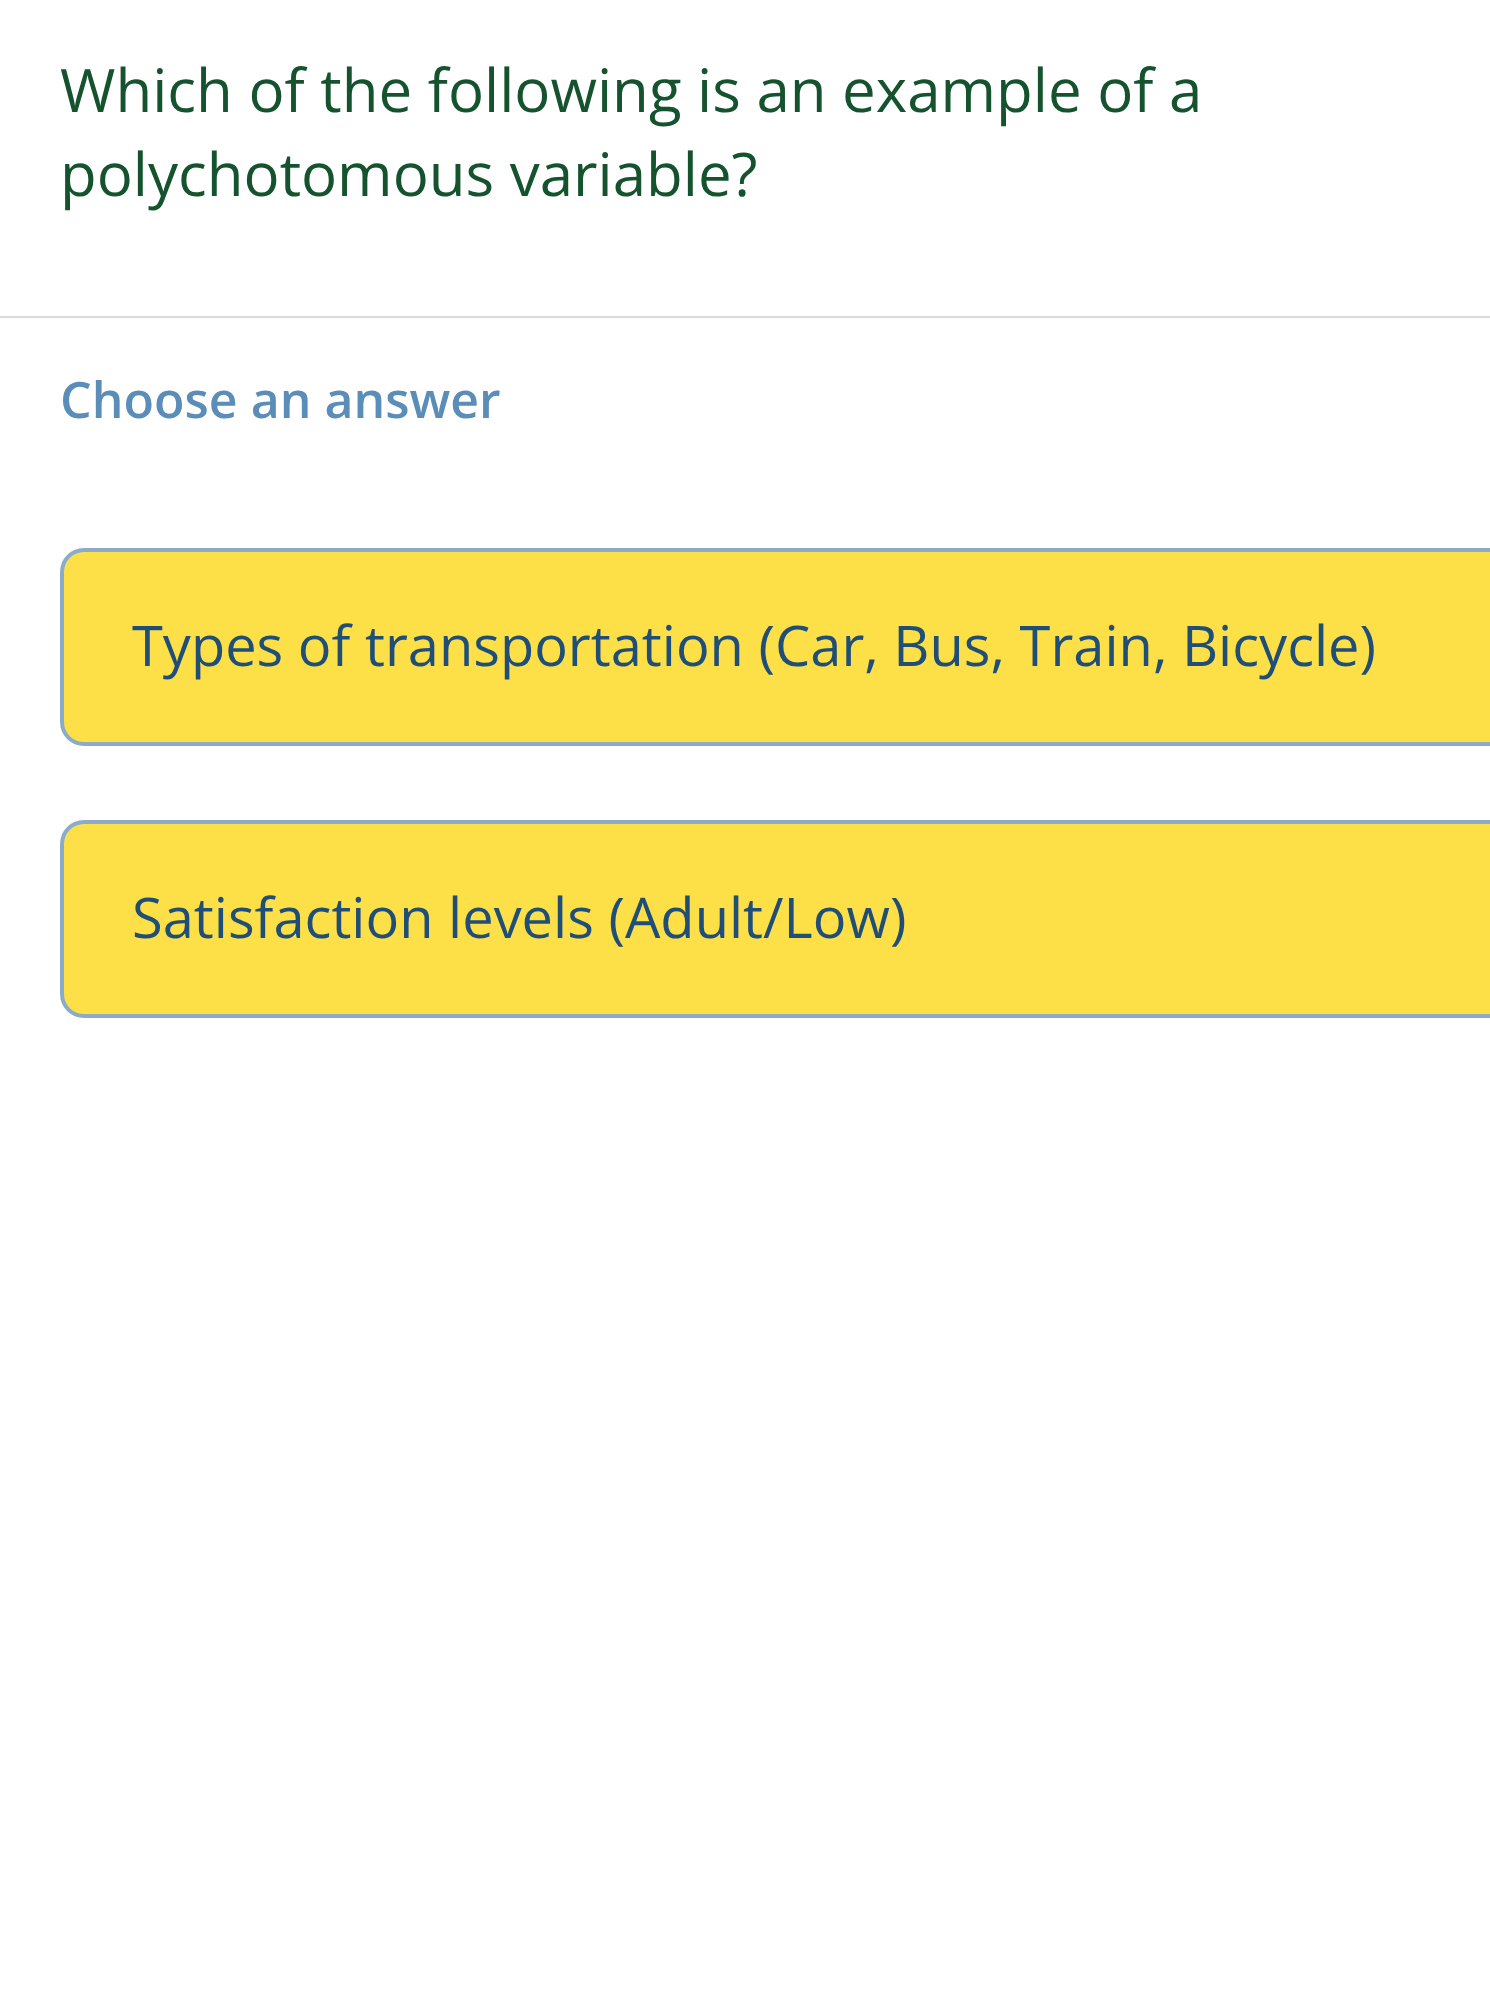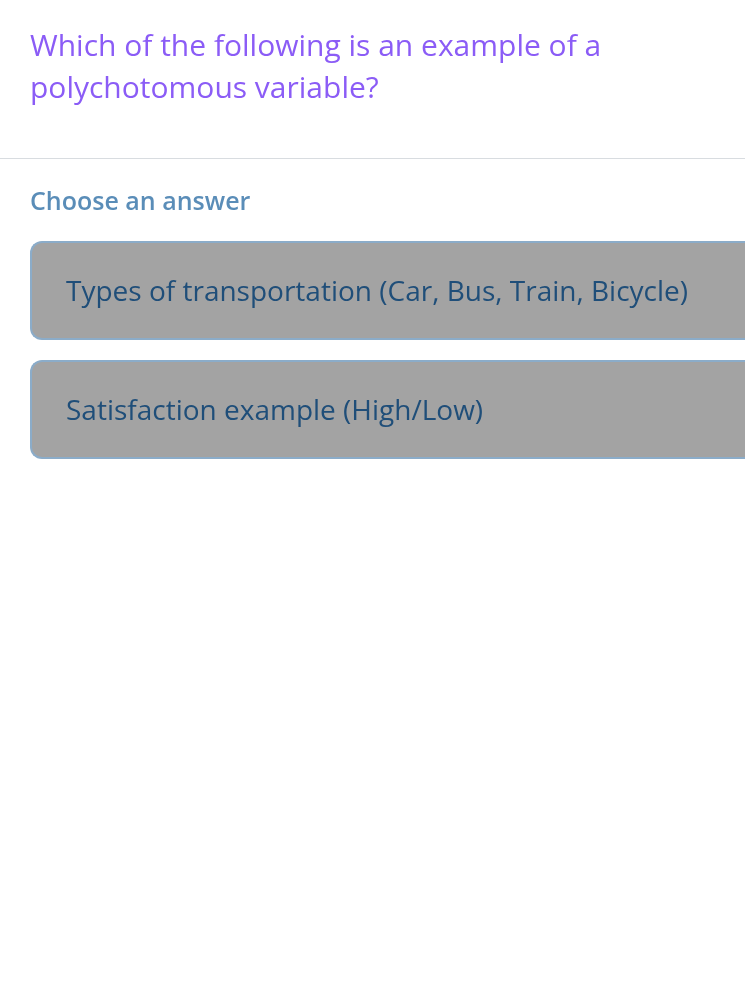--- a/index.html
+++ b/index.html
@@ -11,52 +11,53 @@
       font-family: 'Open Sans', 'Segoe UI', Arial, sans-serif;
       background: #ffffff;
       width: 745px;
       height: 998px;
       overflow: hidden;
     }
     .question-section {
       padding: 24px 30px 50px 30px;
     }
     .question-text {
-      color: #8b5cf6;
+      color: #14532d;
       font-size: 30px;
       line-height: 1.4;
       font-weight: 400;
     }
     .divider {
       border: none;
       border-top: 1px solid #d8dce0;
       margin: 0;
     }
     .answer-section {
       padding: 24px 0 0 30px;
     }
     .answer-prompt {
       color: #5a8db8;
       font-size: 25px;
       font-weight: 600;
-      margin-bottom: 24px;
+      margin-bottom: 40px;
     }
     .answer-options {
       display: flex;
       flex-direction: column;
       gap: 20px;
     }
     .answer-option {
       border: 2px solid #8bacc9;
       border-right: none;
       border-radius: 12px 0 0 12px;
       padding: 28px 30px 28px 34px;
-      background: #a3a3a3;
+      background: #fde047;
       cursor: pointer;
       transition: background-color 0.15s;
+      margin-top: 17px;
     }
     .answer-option-text {
       color: #1f4e79;
       font-size: 28px;
       line-height: 1.4;
       font-weight: 400;
     }
   </style>
 </head>
 <body>
@@ -67,16 +68,16 @@
 
 <hr class="divider">
 
 <div class="answer-section">
   <div class="answer-prompt">Choose an answer</div>
   <div class="answer-options">
     <div class="answer-option">
       <div class="answer-option-text">Types of transportation (Car, Bus, Train, Bicycle)</div>
     </div>
     <div class="answer-option">
-      <div class="answer-option-text">Satisfaction example (High/Low)</div>
+      <div class="answer-option-text">Satisfaction levels (Adult/Low)</div>
     </div>
   </div>
 </div>
 
 </body></html>

